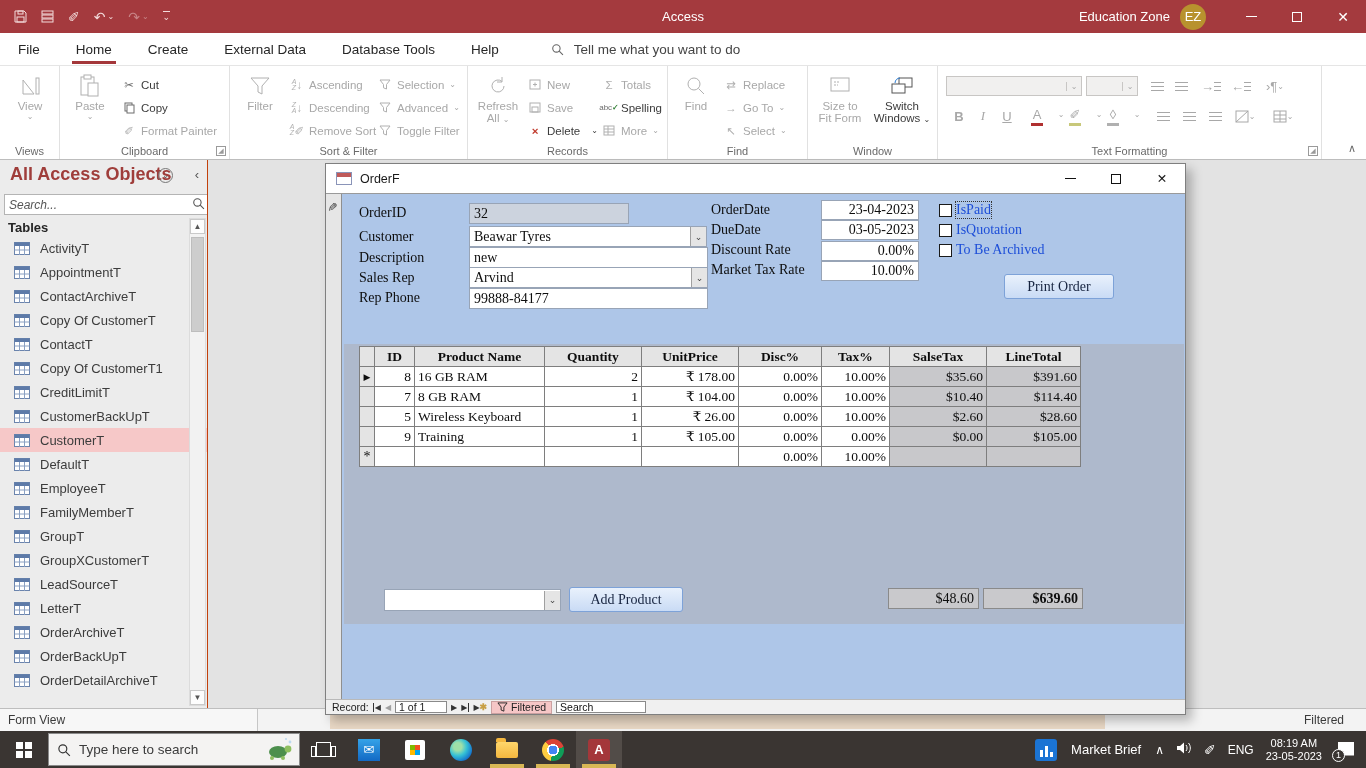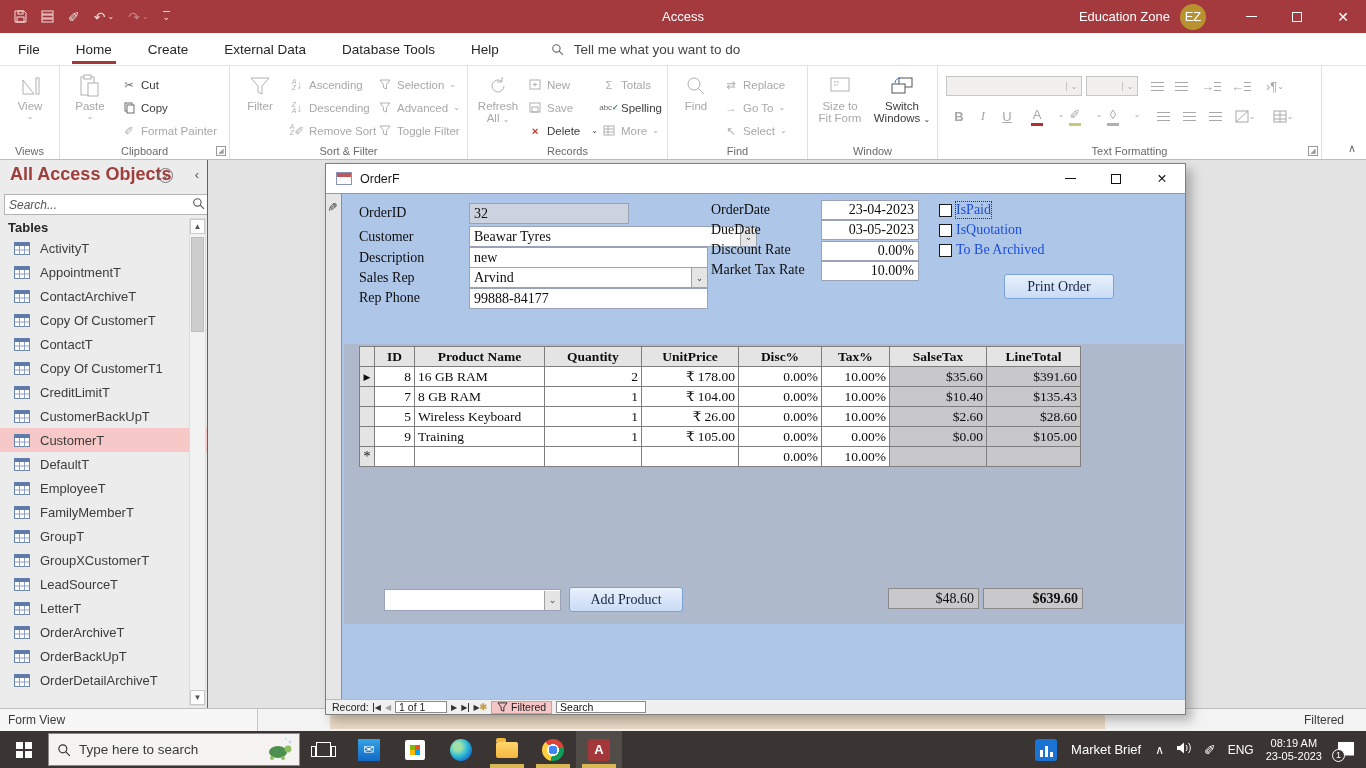--- a/index.html
+++ b/index.html
@@ -697,21 +697,21 @@
     </div>
 
     <div class="fw-body">
       <div class="recsel">
           <span class="pencil">✎</span>
         </div>
 
       <div class="flabel" style="left:33px;top:11px;">OrderID</div>
       <div class="tbox dis" style="left:143px;top:9px;width:160px;">32</div>
       <div class="flabel" style="left:33px;top:35px;">Customer</div>
-      <div class="tbox combo" style="left:143px;top:32px;width:288px;">
+      <div class="tbox combo" style="left:143px;top:32px;width:238px;">
           <span class="cval">Beawar Tyres</span>
           <span class="carrow">⌄</span>
         </div>
       <div class="flabel" style="left:33px;top:56px;">Description</div>
       <div class="tbox" style="left:143px;top:53px;width:239px;">new</div>
       <div class="flabel" style="left:33px;top:76px;">Sales Rep</div>
       <div class="tbox combo" style="left:143px;top:73px;width:239px;">
           <span class="cval">Arvind</span>
           <span class="carrow">⌄</span>
         </div>
@@ -784,21 +784,21 @@
 
               <tr>
                 <td class="selc"></td>
                 <td class="r">7</td>
                 <td>8 GB RAM</td>
                 <td class="r">1</td>
                 <td class="r">₹ 104.00</td>
                 <td class="r">0.00%</td>
                 <td class="r">10.00%</td>
                 <td class="r gray">$10.40</td>
-                <td class="r gray">$135.43</td>
+                <td class="r gray">$114.40</td>
               </tr>
 
               <tr>
                 <td class="selc"></td>
                 <td class="r">5</td>
                 <td>Wireless Keyboard</td>
                 <td class="r">1</td>
                 <td class="r">₹ 26.00</td>
                 <td class="r">0.00%</td>
                 <td class="r">10.00%</td>

